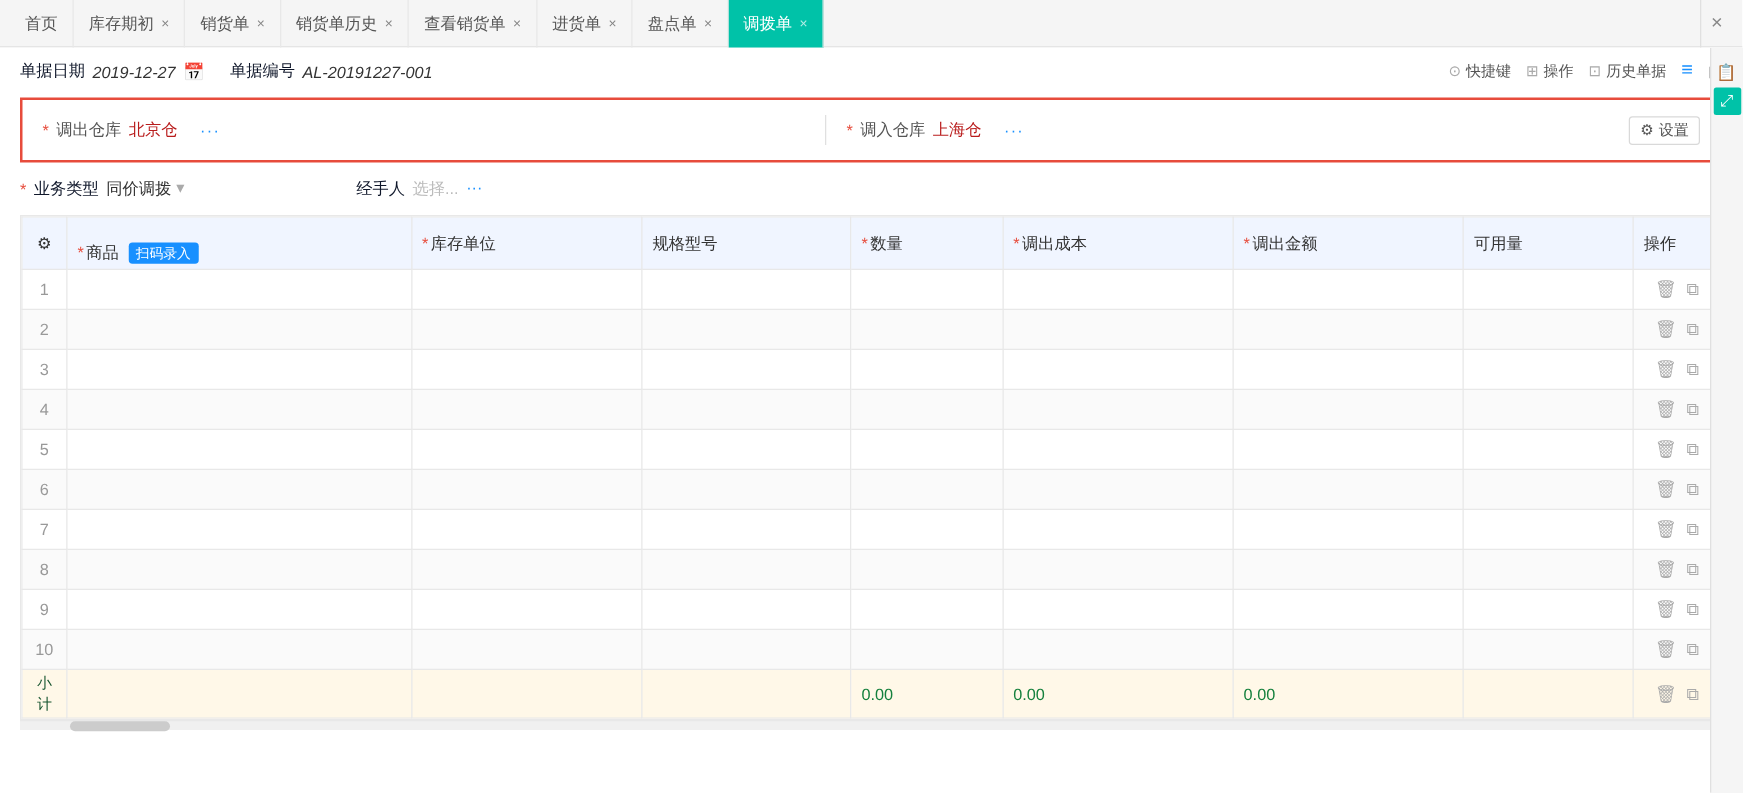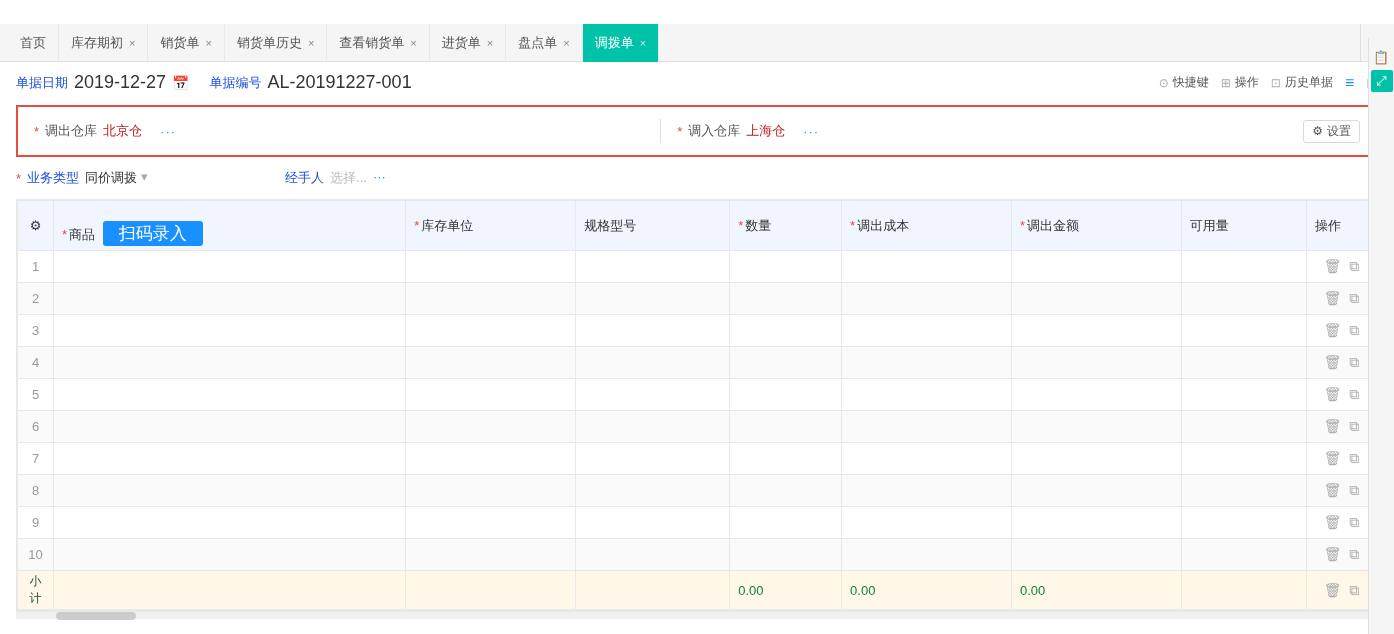--- a/index.html
+++ b/index.html
@@ -6,21 +6,20 @@
     body { font-family: "Microsoft YaHei", "PingFang SC", sans-serif; font-size: 13px; background: #fff; color: #333; overflow: hidden; }
 
     
     .tab-bar {
       display: flex;
       align-items: center;
       border-bottom: 1px solid #e0e0e0;
       background: #f5f5f5;
       height: 38px;
       padding: 4px 8px;
-      margin-top: 24px;
     }
     .tab-item {
       display: flex;
       align-items: center;
       padding: 0 12px;
       height: 38px;
       cursor: pointer;
       white-space: nowrap;
       font-size: 13px;
       color: #555;
@@ -55,22 +54,22 @@
     .header-left {
       display: flex;
       align-items: center;
       gap: 20px;
     }
     .field-group {
       display: flex;
       align-items: center;
       gap: 6px;
     }
-    .field-label { color: #1d4ed8; font-size: 13px; }
-    .field-value { color: #333; font-size: 18px; }
+    .field-label { color: #0f172a; font-size: 13px; }
+    .field-value { color: #333; font-size: 13px; font-style: italic; }
     .calendar-icon {
       color: #aaa;
       cursor: pointer;
       font-size: 14px;
     }
     .header-right {
       display: flex;
       align-items: center;
       gap: 12px;
       color: #555;
@@ -204,22 +203,22 @@
       font-size: 14px;
       margin: 0 2px;
     }
 
     .barcode-btn {
       display: inline-flex;
       align-items: center;
       background: #1890ff;
       color: #fff;
       border-radius: 3px;
-      padding: 1px 16px;
-      font-size: 17px;
+      padding: 1px 6px;
+      font-size: 11px;
       margin-left: 4px;
       cursor: pointer;
       white-space: nowrap;
       margin-top: 16px;
     }
 
     th.gear-col {
       width: 36px;
       text-align: center;
     }

